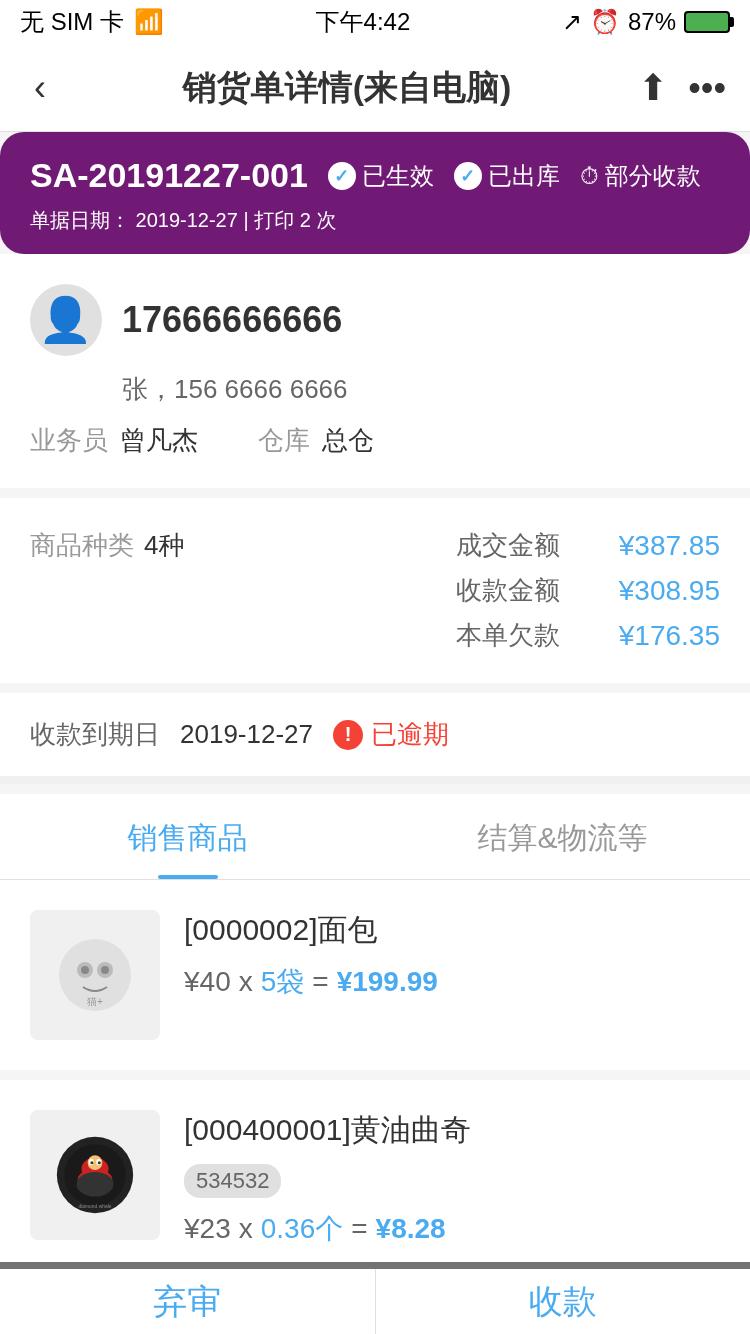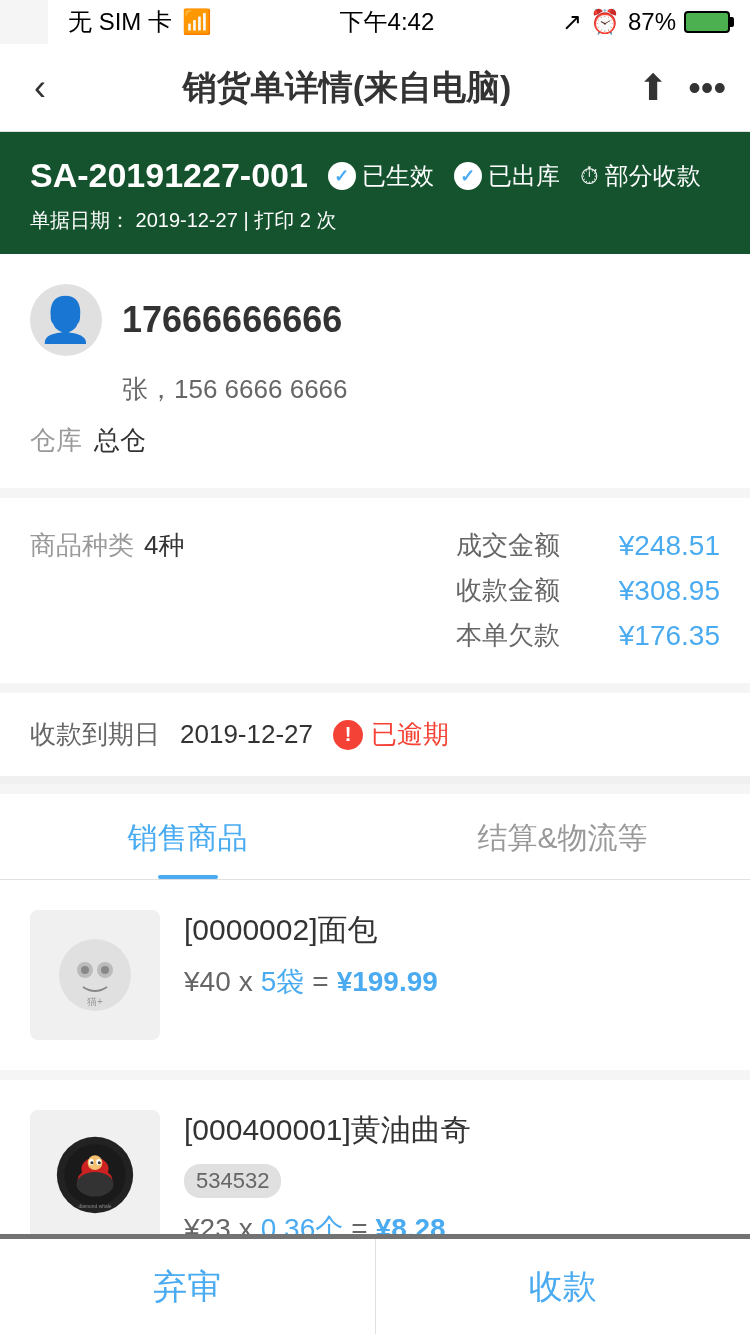--- a/index.html
+++ b/index.html
@@ -16,21 +16,20 @@
     
     .status-bar {
       height: 44px;
       background: #fff;
       display: flex;
       align-items: center;
       justify-content: space-between;
       padding: 0 20px;
       font-size: 24px;
       font-weight: 500;
-      margin-left: 48px;
     }
     .status-left { display: flex; align-items: center; gap: 10px; }
     .status-right { display: flex; align-items: center; gap: 8px; }
     .battery-icon {
       display: inline-block;
       width: 46px; height: 22px;
       border: 2px solid #000;
       border-radius: 4px;
       position: relative;
       background: #4caf50;
@@ -74,22 +73,23 @@
       gap: 20px;
     }
     .nav-share, .nav-more {
       font-size: 36px;
       color: #333;
       cursor: pointer;
     }
 
     
     .header-banner {
-      background: #14532d;
+      background: #701a75;
       padding: 24px 30px 20px;
+      border-radius: 24px;
     }
     .header-order-row {
       display: flex;
       align-items: center;
       gap: 20px;
       margin-bottom: 12px;
     }
     .order-number {
       font-size: 34px;
       font-weight: 700;
@@ -288,23 +288,23 @@
     }
     .price-qty { color: #4aabf0; }
     .price-total { color: #4aabf0; font-weight: 600; }
     .price-equal { color: #666; }
 
     
     .bottom-bar {
       position: fixed;
       bottom: 0;
       width: 750px;
-      height: 100px;
-      background: #fff;
-      border-top: 5px solid #737373;
+      height: 72px;
+      background: #fff;
+      border-top: 7px solid #737373;
       display: flex;
     }
     .bottom-btn {
       flex: 1;
       display: flex;
       align-items: center;
       justify-content: center;
       font-size: 34px;
       cursor: pointer;
     }
@@ -363,37 +363,41 @@
 <div class="customer-section">
   <div class="customer-row">
     <div class="avatar">
       <span class="avatar-icon">👤</span>
     </div>
     <span class="customer-name">17666666666</span>
   </div>
   <div class="customer-info">张，156 6666 6666</div>
   <div class="customer-meta">
     <div class="meta-item">
+      <span class="meta-label">业务员</span>
+      <span class="meta-value">曾凡杰</span>
+    </div>
+    <div class="meta-item">
       <span class="meta-label">仓库</span>
       <span class="meta-value">总仓</span>
     </div>
   </div>
 </div>
 
 <div class="stats-section">
   <div class="stats-left">
     <div class="stats-count">
       <span class="count-label">商品种类</span>
       <span class="count-value">4种</span>
     </div>
   </div>
   <div class="stats-right">
     <div class="stat-row">
       <span class="stat-label">成交金额</span>
-      <span class="stat-value">¥248.51</span>
+      <span class="stat-value">¥387.85</span>
     </div>
     <div class="stat-row">
       <span class="stat-label">收款金额</span>
       <span class="stat-value">¥308.95</span>
     </div>
     <div class="stat-row">
       <span class="stat-label">本单欠款</span>
       <span class="stat-value">¥176.35</span>
     </div>
   </div>

